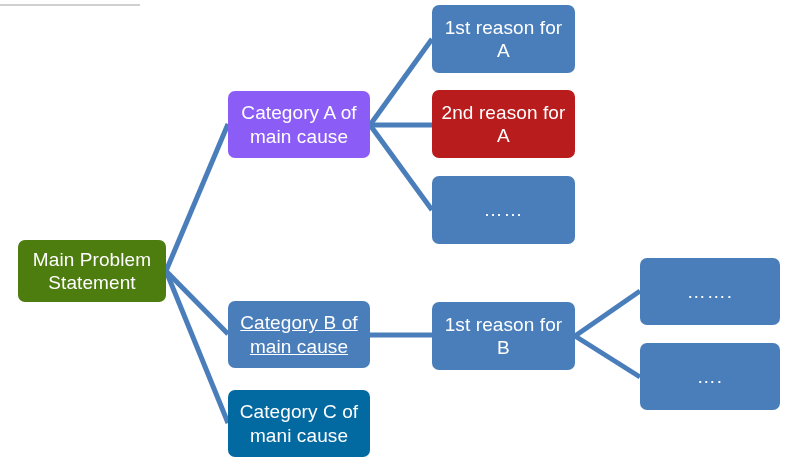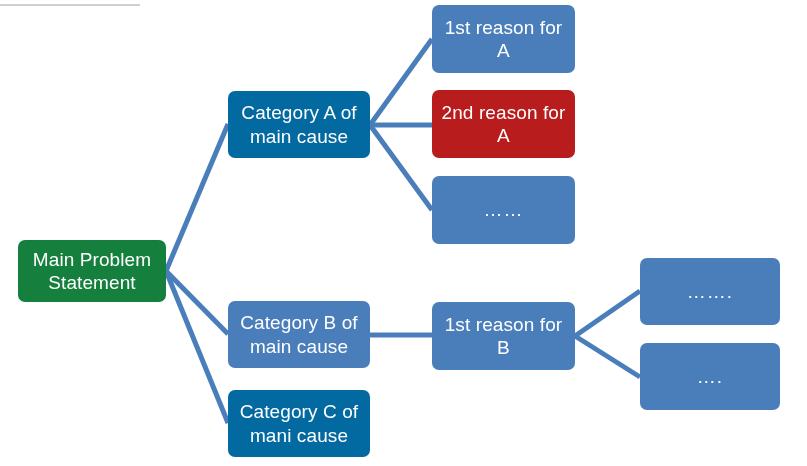--- a/index.html
+++ b/index.html
@@ -70,29 +70,29 @@
       <line x1="166" y1="271" x2="228" y2="423" stroke="#4a7ebb" stroke-width="5" stroke-linecap="butt"></line>
       <line x1="370" y1="125" x2="432" y2="39" stroke="#4a7ebb" stroke-width="5" stroke-linecap="butt"></line>
       <line x1="370" y1="125" x2="432" y2="125" stroke="#4a7ebb" stroke-width="5" stroke-linecap="butt"></line>
       <line x1="370" y1="125" x2="432" y2="210" stroke="#4a7ebb" stroke-width="5" stroke-linecap="butt"></line>
       <line x1="370" y1="335" x2="432" y2="335" stroke="#4a7ebb" stroke-width="5" stroke-linecap="butt"></line>
       <line x1="575" y1="336" x2="640" y2="291" stroke="#4a7ebb" stroke-width="5" stroke-linecap="butt"></line>
       <line x1="575" y1="336" x2="640" y2="377" stroke="#4a7ebb" stroke-width="5" stroke-linecap="butt"></line>
     </svg>
 
   <div id="nodes">
-      <div class="node" style="left: 18px; top: 240px; width: 148px; height: 62px; background: #15803d; color: rgb(255, 255, 255);">
+      <div class="node" style="left: 18px; top: 240px; width: 148px; height: 62px; background: #4d7c0f; color: rgb(255, 255, 255);">
         <span class="node-label">Main Problem
 Statement</span>
       </div>
-      <div class="node" style="left: 228px; top: 91px; width: 142px; height: 67px; background: #0369a1; color: rgb(255, 255, 255);">
+      <div class="node" style="left: 228px; top: 91px; width: 142px; height: 67px; background: #8b5cf6; color: rgb(255, 255, 255);">
         <span class="node-label">Category A of
 main cause</span>
       </div>
-      <div class="node" style="left: 228px; top: 301px; width: 142px; height: 67px; background: rgb(74, 126, 187); color: rgb(255, 255, 255);">
+      <div class="node" style="left: 228px; top: 301px; width: 142px; height: 67px; background: rgb(74, 126, 187); color: rgb(255, 255, 255); text-decoration: underline;">
         <span class="node-label">Category B of
 main cause</span>
       </div>
       <div class="node" style="left: 228px; top: 390px; width: 142px; height: 67px; background: #0369a1; color: rgb(255, 255, 255);">
         <span class="node-label">Category C of
 mani cause</span>
       </div>
       <div class="node" style="left: 432px; top: 5px; width: 143px; height: 68px; background: rgb(74, 126, 187); color: rgb(255, 255, 255);">
         <span class="node-label">1st reason for
 A</span>

